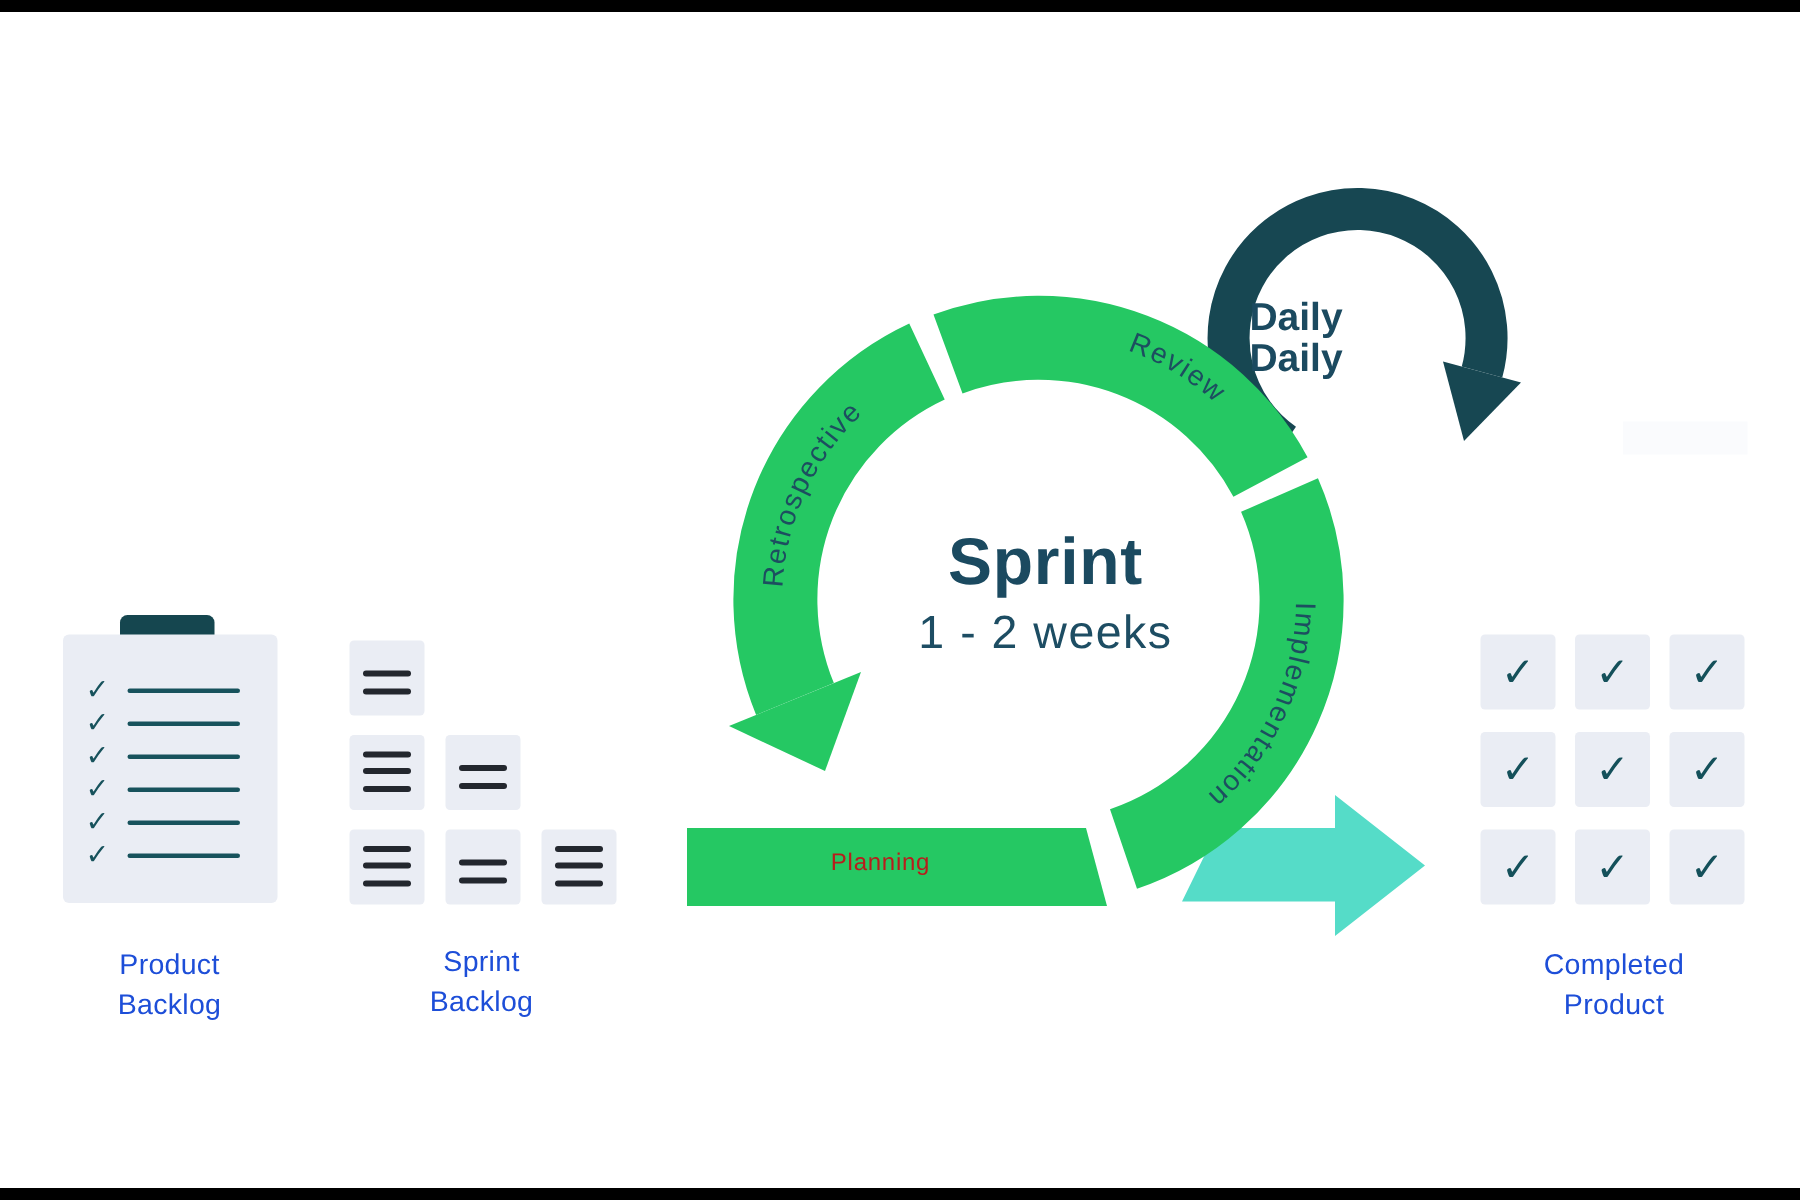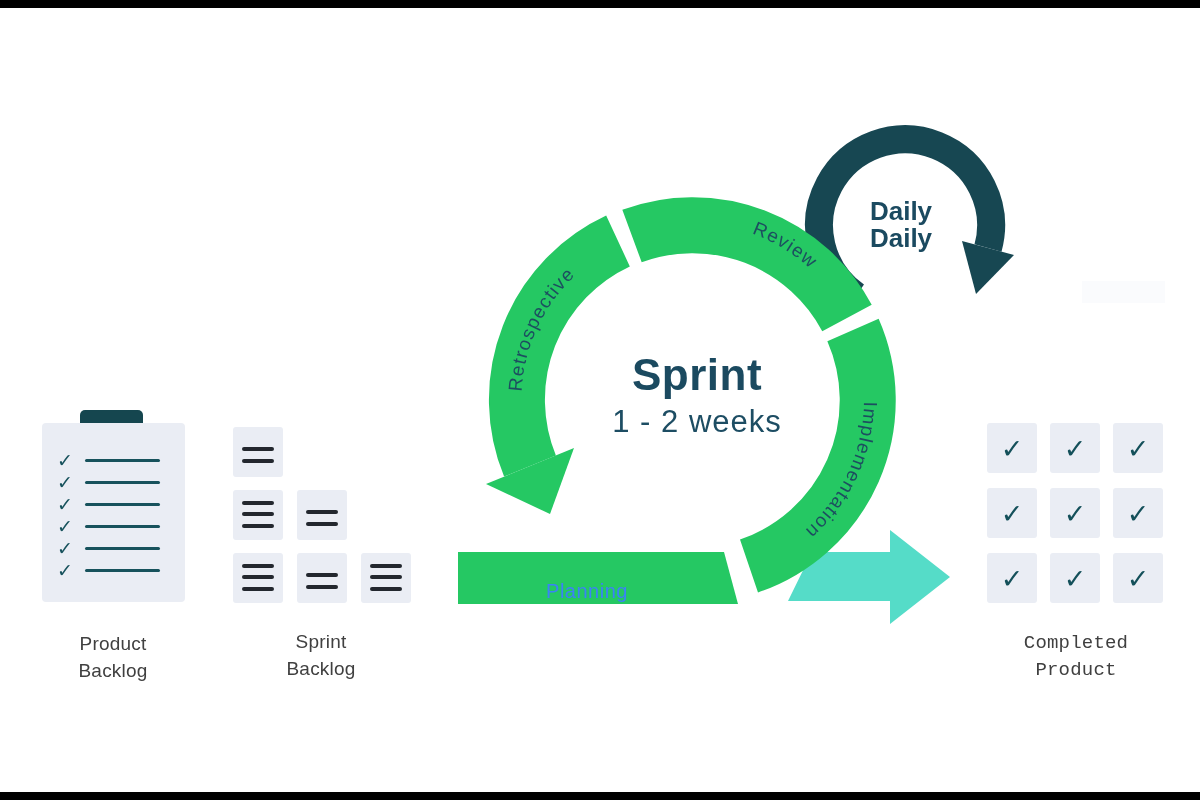--- a/index.html
+++ b/index.html
@@ -8,46 +8,46 @@
   .letterbox{position:absolute;left:0;width:1200px;height:8px;background:#000;}
   #lb-top{top:0;} #lb-bottom{bottom:0;}
 
   
   #cycle-svg{position:absolute;left:0;top:0;}
 
   
   .ovl{position:absolute;text-align:center;}
   #sprint-title{left:547px;top:350px;width:300px;font-size:44px;font-weight:bold;color:#1B4A60;letter-spacing:.5px;}
   #sprint-subtitle{left:547px;top:404px;width:300px;font-size:31px;color:#1D4D63;letter-spacing:1px;}
-  #daily-label{left:801px;top:198px;width:200px;font-size:26px;font-weight:bold;color:#1B4A60;line-height:27px;}
-  #planning-label{left:487px;top:580px;width:200px;font-size:20px;color:#3b82f6;letter-spacing:.5px;}
+  #daily-label{left:764px;top:198px;width:200px;font-size:26px;font-weight:bold;color:#1B4A60;line-height:27px;}
+  #planning-label{left:487px;top:567px;width:200px;font-size:16px;color:#b91c1c;letter-spacing:.5px;}
 
   
   .pb-clip{position:absolute;left:80px;top:410px;width:63px;height:18px;background:#15464F;border-radius:5px;}
   .pb-board{position:absolute;left:42px;top:423px;width:143px;height:179px;background:#EAEDF4;border-radius:4px;
             display:flex;flex-direction:column;padding-top:28px;box-sizing:border-box;}
   .pb-row{display:flex;align-items:center;gap:12px;padding-left:15px;height:18px;margin-bottom:4px;}
   .pb-check{font-family:"DejaVu Sans",sans-serif;font-size:19px;font-weight:bold;color:#17525C;line-height:18px;}
   .pb-line{width:75px;height:3px;background:#17525C;border-radius:2px;}
 
   
   .sb-card{position:absolute;width:50px;height:50px;background:#EAEDF4;border-radius:3px;}
   .sb-line{position:absolute;left:9px;width:32px;height:4px;background:#23272E;border-radius:2px;}
 
   
   .cp-cell{position:absolute;width:50px;height:50px;background:#EAEDF4;border-radius:3px;
            display:flex;align-items:center;justify-content:center;}
   .cp-check{font-family:"DejaVu Sans",sans-serif;font-size:27px;font-weight:bold;color:#14505A;}
 
   
-  .caption{position:absolute;width:160px;text-align:center;font-size:19px;color:#404040;
+  .caption{position:absolute;width:160px;text-align:center;font-size:19px;color:#1d4ed8;
            line-height:27px;letter-spacing:.2px;}
   #pb-caption{left:33px;top:630px;}
   #sb-caption{left:241px;top:628px;}
-  #cp-caption{left:996px;top:630px;font-family:Liberation Mono, monospace;}
+  #cp-caption{left:996px;top:630px;}
 
   #watermark{position:absolute;left:1082px;top:281px;width:83px;height:22px;background:#FAFBFD;}
 
   .curved-label{font-family:"Liberation Sans","DejaVu Sans",sans-serif;font-size:19px;fill:#1D4E60;letter-spacing:1.2px;}
 </style>
 </head>
 <body>
 
 <div id="stage">
 

